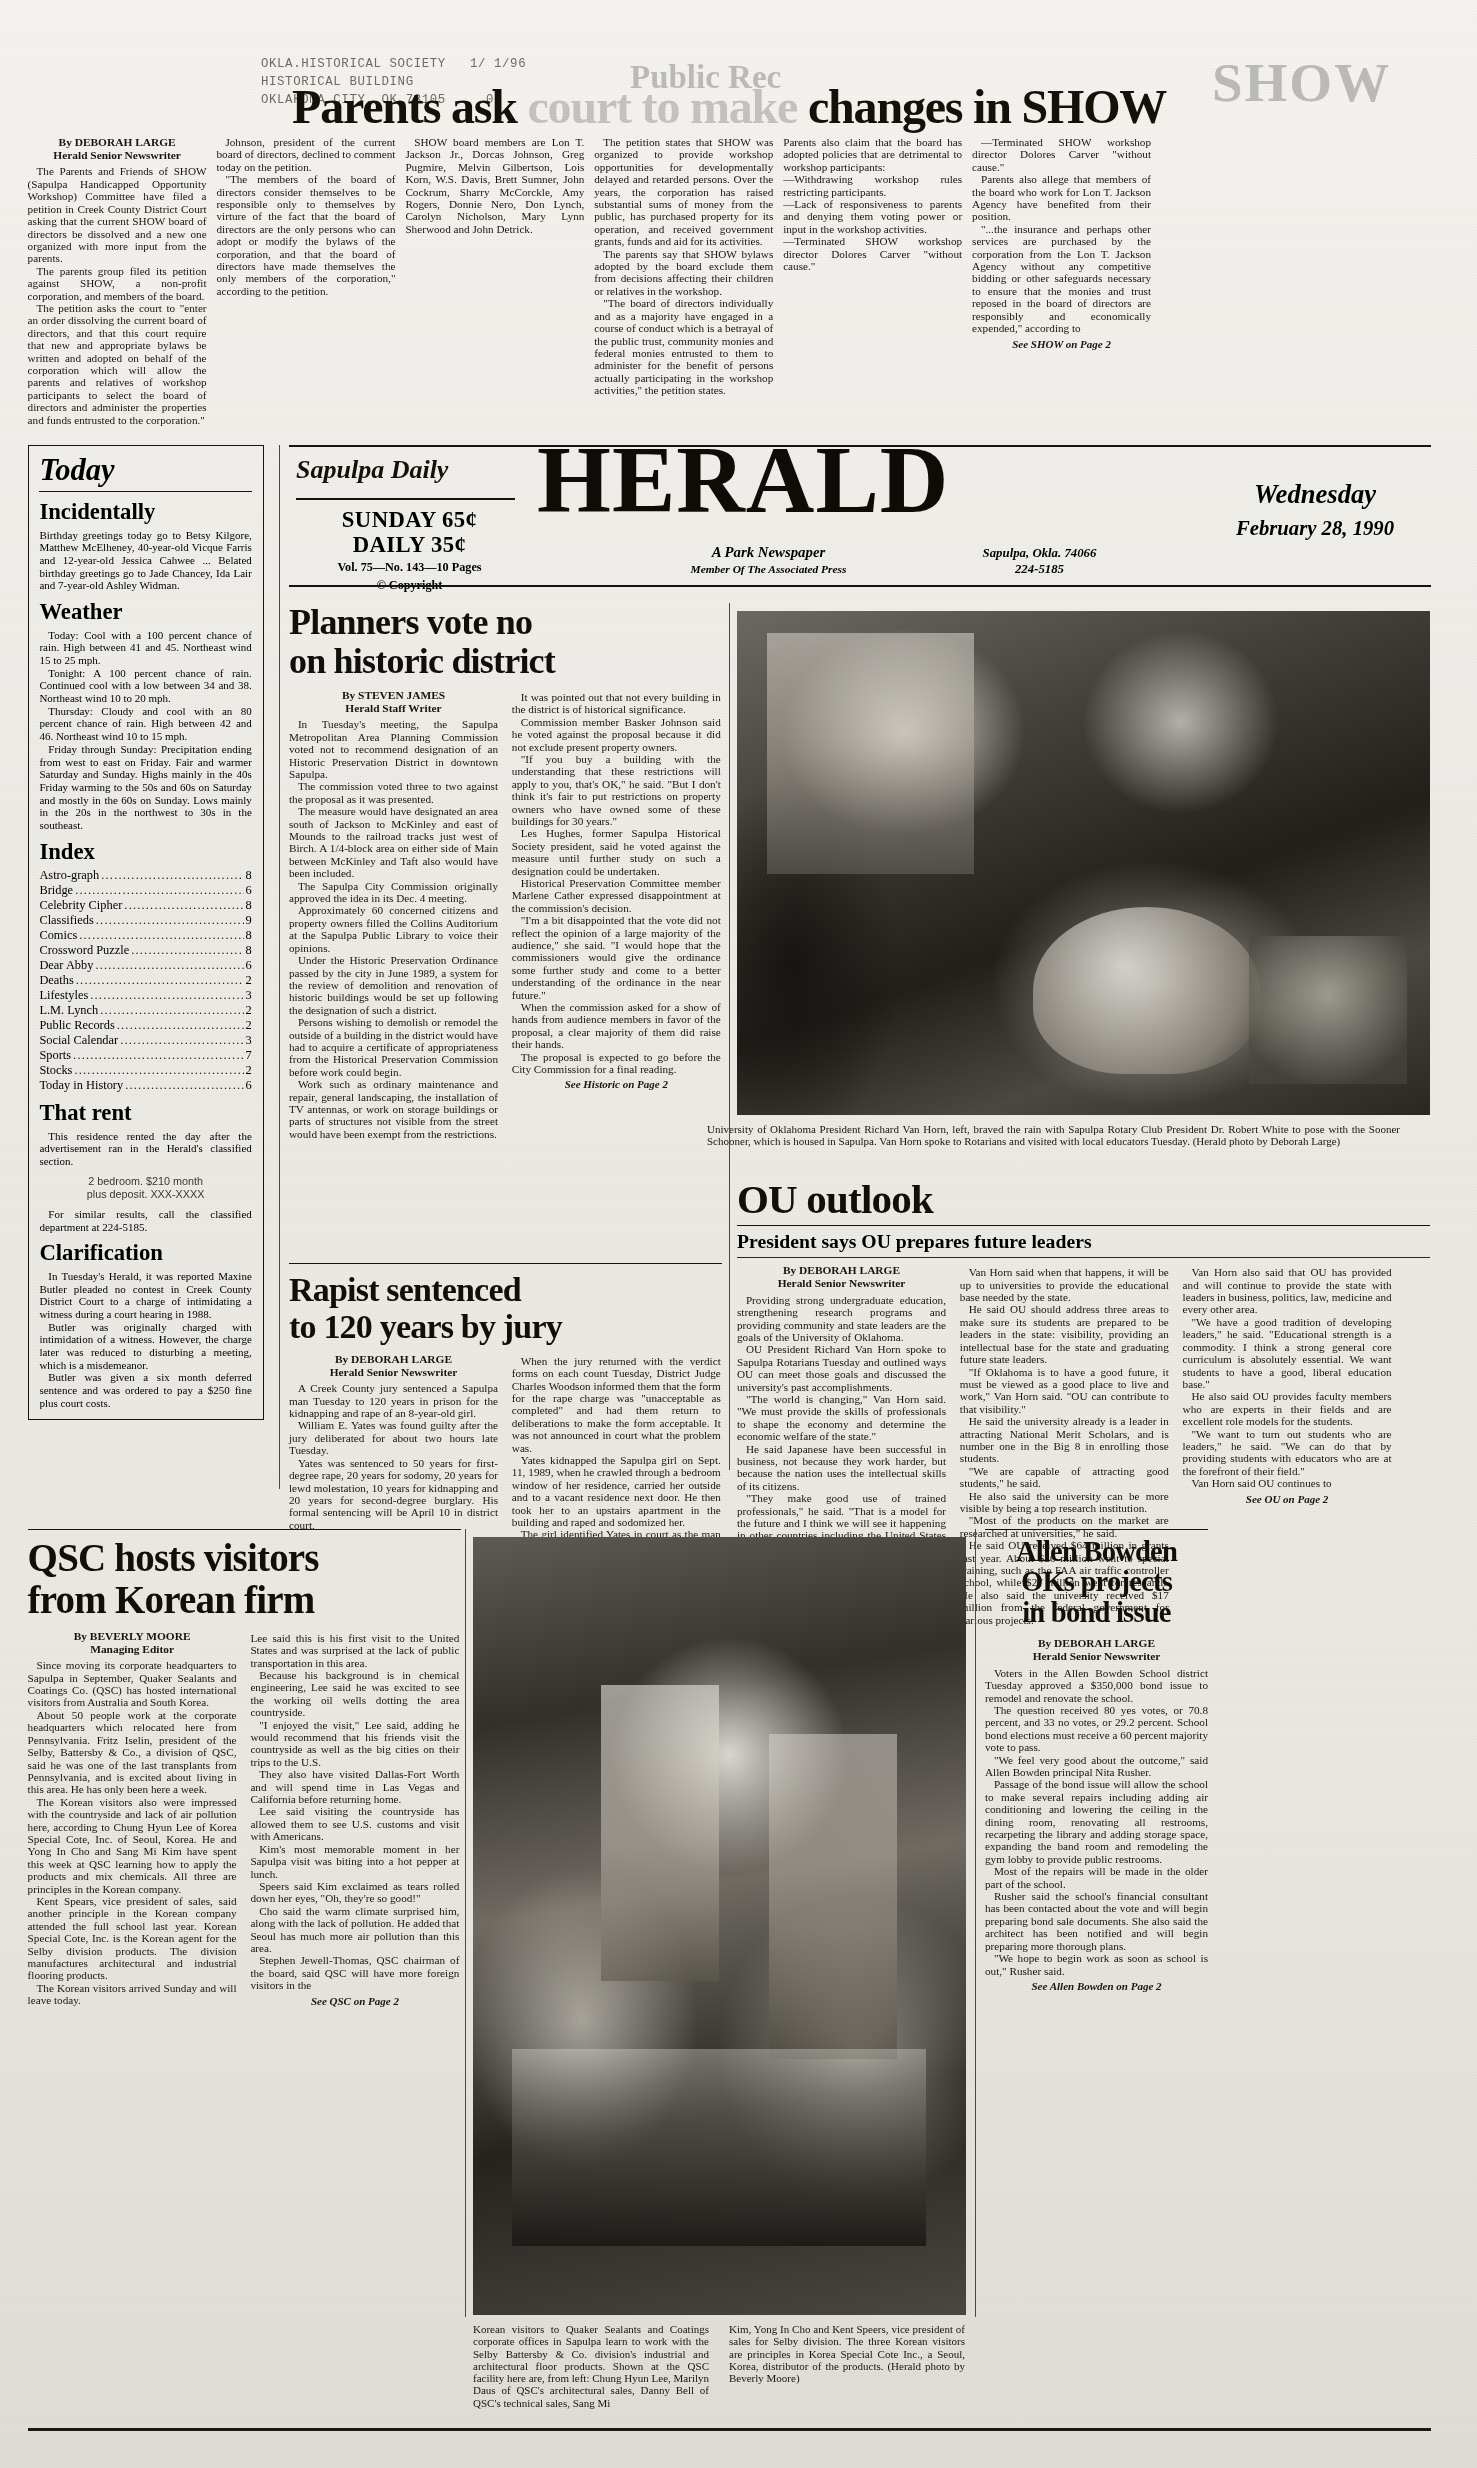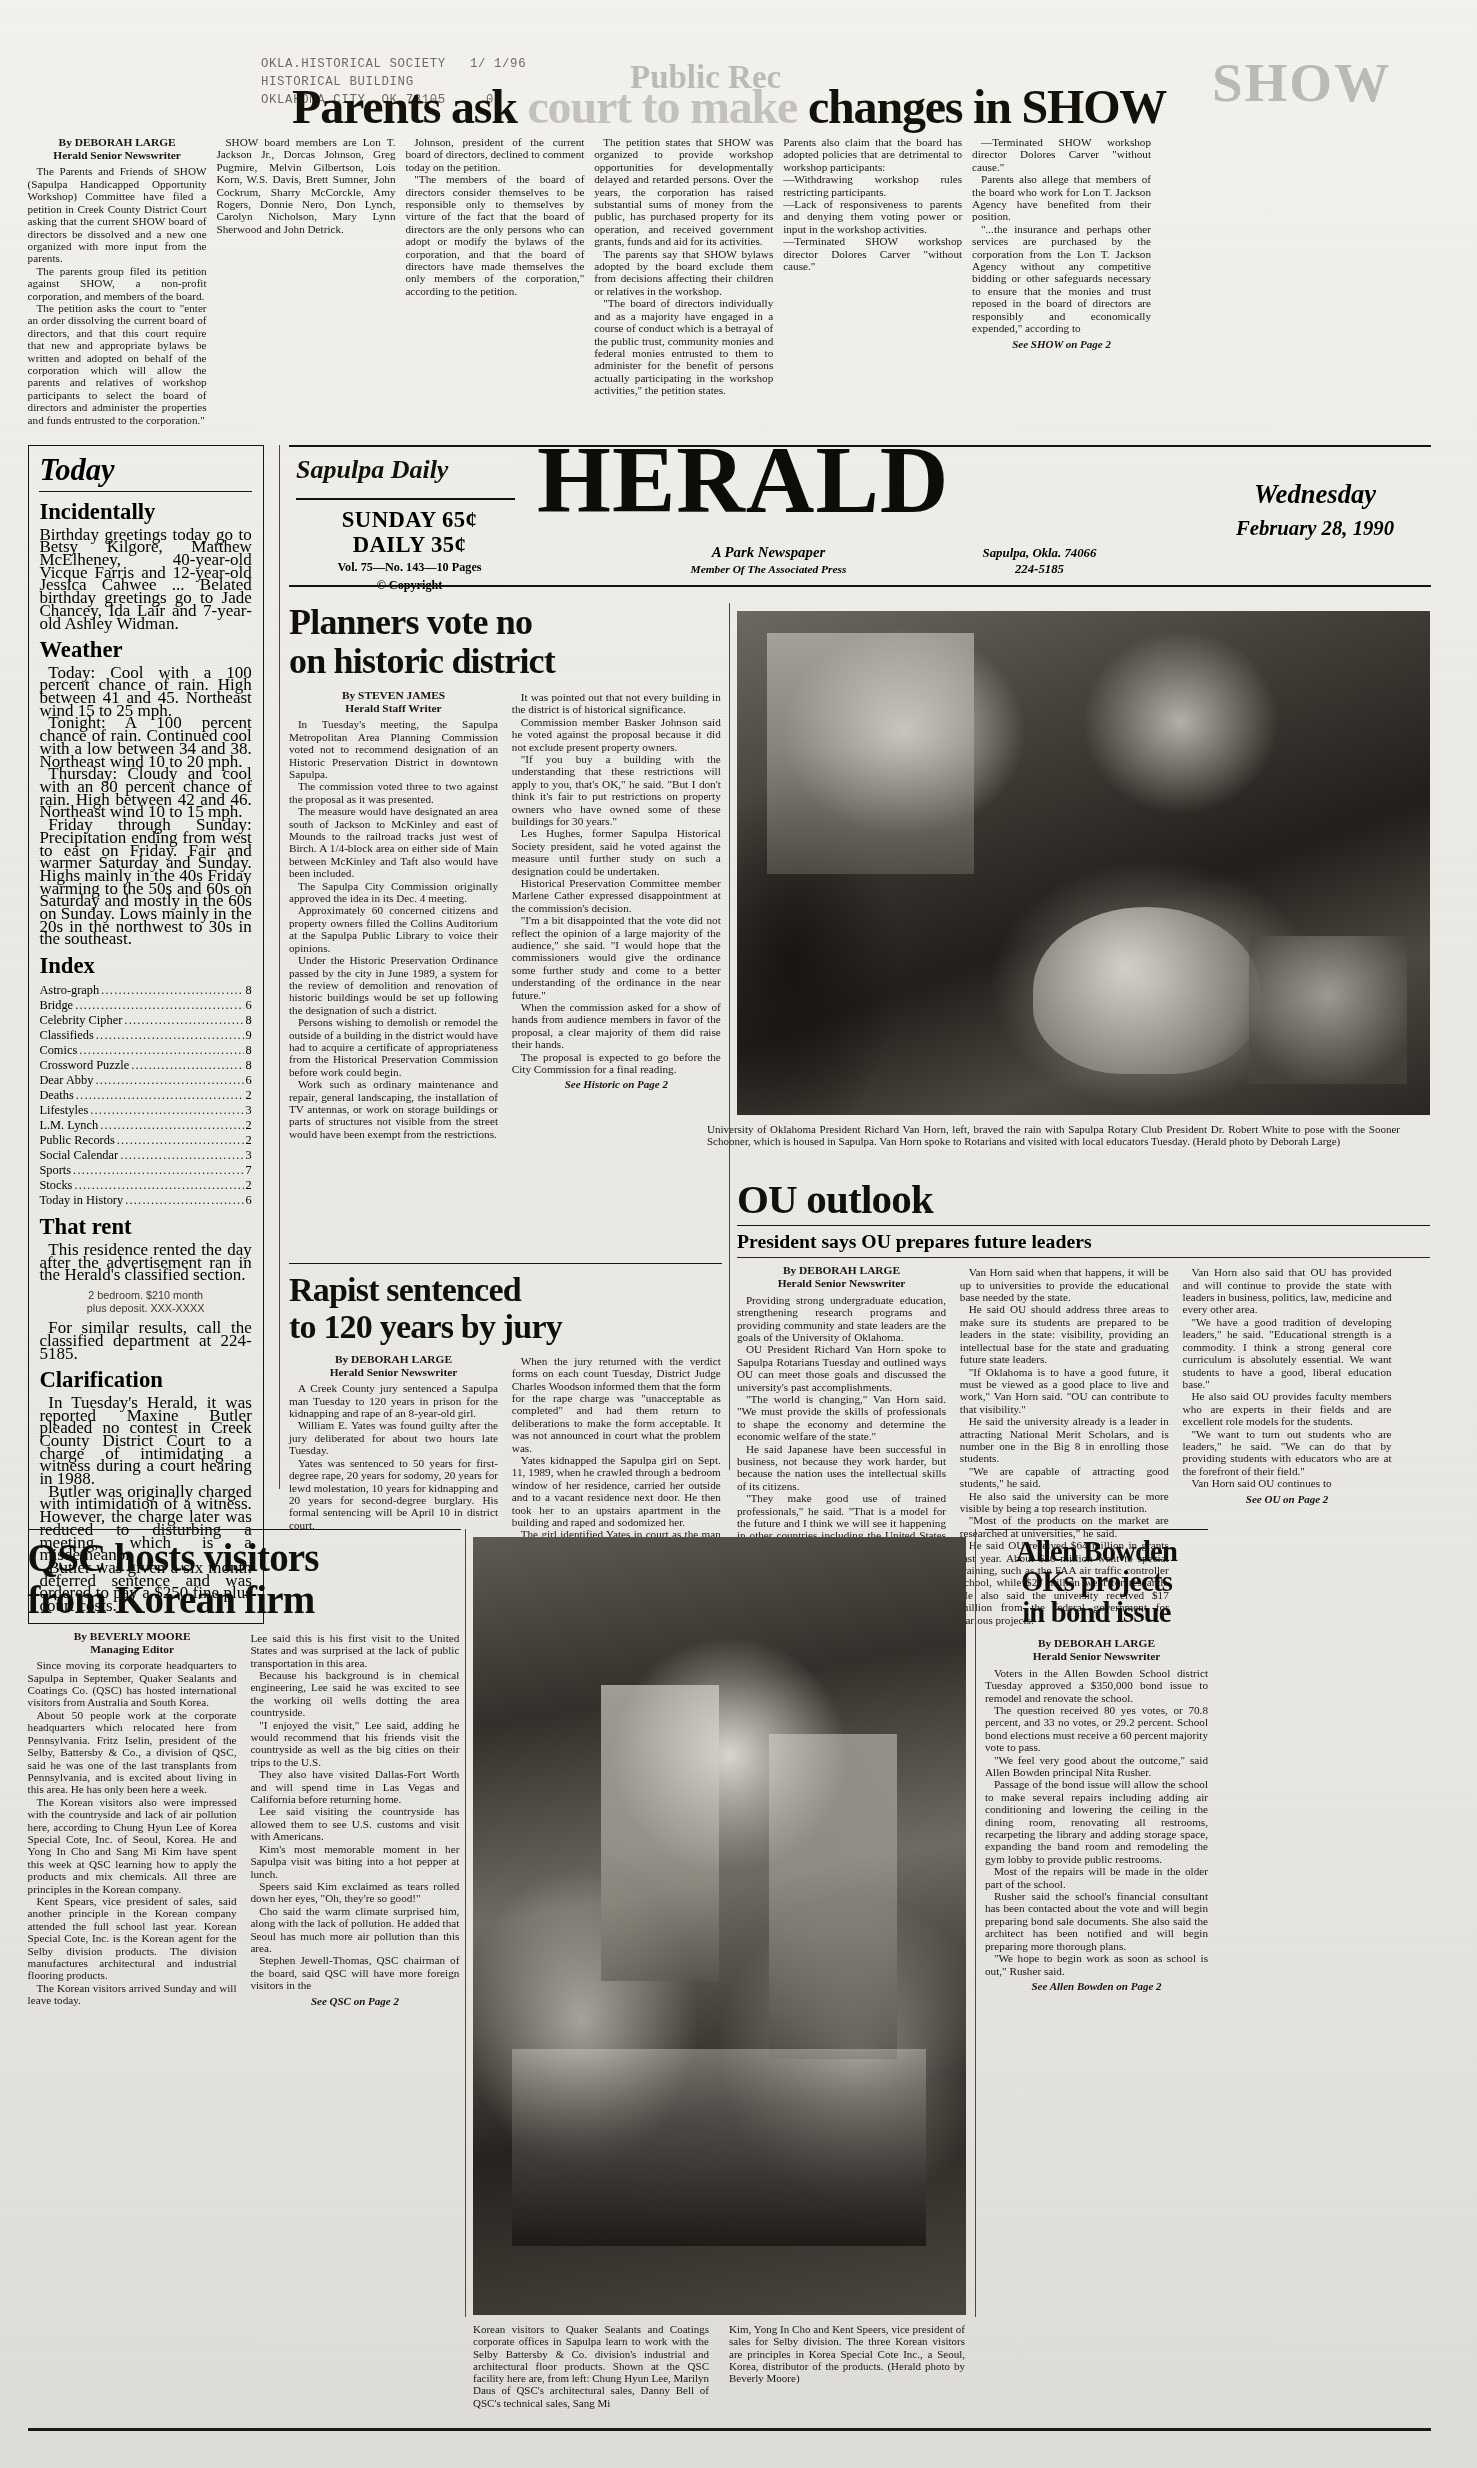--- a/index.html
+++ b/index.html
@@ -56,21 +56,21 @@
   .mh-right{position:absolute;left:1197px;top:479px;width:236px;text-align:center;}
   .mh-right .wd{font-style:italic;font-weight:bold;font-size:26.6px;}
   .mh-right .dt{font-style:italic;font-weight:bold;font-size:20.7px;margin-top:6.9px;}
   .mh-rule-bot{position:absolute;left:289px;top:585px;width:1142px;border-top:2.4px solid #15140f;}
 
   
   .rail{position:absolute;left:27.6px;top:445px;width:236px;}
   .rail-box{border:1.6px solid #15140f;padding:7.9px 10.8px 9.9px 10.8px;}
   .rail h1{font-size:30.5px;line-height:32.5px;margin:0 0 4.9px 0;font-style:italic;font-weight:bold;}
   .rail h2{font-size:22.7px;line-height:24.6px;margin:7.9px 0 3.9px 0;font-weight:bold;}
-  .rail .sub{font-size:17px;line-height:12.7px;text-align:justify;}
+  .rail .sub{font-size:11px;line-height:12.7px;text-align:justify;}
   .idx{font-size:12.4px;line-height:15px;}
   .idx .row{display:flex;align-items:baseline;white-space:nowrap;}
   .idx .nm{flex:0 0 auto;}
   .idx .dots{flex:1 1 auto;overflow:hidden;letter-spacing:1.2px;margin:0 2px;color:#222;}
   .idx .pg{flex:0 0 auto;}
   .adbox{font-family:"Liberation Sans",sans-serif;font-size:10.8px;line-height:13.3px;
          text-align:center;margin:6.9px 0 6.9px 0;color:#3a382f;}
   .hl{font-weight:bold;color:#100f0a;letter-spacing:-0.8px;}
   .photo{background:#3a3833;position:relative;overflow:hidden;}
   .photo .ph-grad{position:absolute;inset:0;}
@@ -101,28 +101,28 @@
       <div class="tcol w2">
         <div class="byline col" style="white-space:pre-line;">By DEBORAH LARGE
 Herald Senior Newswriter</div>
         <div class="col">
             <p>The Parents and Friends of SHOW (Sapulpa Handicapped Opportunity Workshop) Committee have filed a petition in Creek County District Court asking that the current SHOW board of directors be dissolved and a new one organized with more input from the parents.</p>
         <p>The parents group filed its petition against SHOW, a non-profit corporation, and members of the board.</p>
         <p>The petition asks the court to "enter an order dissolving the current board of directors, and that this court require that new and appropriate bylaws be written and adopted on behalf of the corporation which will allow the parents and relatives of workshop participants to select the board of directors and administer the properties and funds entrusted to the corporation."</p>
           </div>
       </div>
       <div class="tcol w2">
+        <div class="col">
+          <p>Johnson, president of the current board of directors, declined to comment today on the petition.</p>
+          <p>"The members of the board of directors consider themselves to be responsible only to themselves by virture of the fact that the board of directors are the only persons who can adopt or modify the bylaws of the corporation, and that the board of directors have made themselves the only members of the corporation," according to the petition.</p>
+        </div>
+      </div>
+      <div class="tcol w2">
         <div class="col" style="padding-top:0px;">
           <p>SHOW board members are Lon T. Jackson Jr., Dorcas Johnson, Greg Pugmire, Melvin Gilbertson, Lois Korn, W.S. Davis, Brett Sumner, John Cockrum, Sharry McCorckle, Amy Rogers, Donnie Nero, Don Lynch, Carolyn Nicholson, Mary Lynn Sherwood and John Detrick.</p>
-        </div>
-      </div>
-      <div class="tcol w2">
-        <div class="col">
-          <p>Johnson, president of the current board of directors, declined to comment today on the petition.</p>
-          <p>"The members of the board of directors consider themselves to be responsible only to themselves by virture of the fact that the board of directors are the only persons who can adopt or modify the bylaws of the corporation, and that the board of directors have made themselves the only members of the corporation," according to the petition.</p>
         </div>
       </div>
       <div class="tcol w2">
         <div class="col">
           <p>The petition states that SHOW was organized to provide workshop opportunities for developmentally delayed and retarded persons. Over the years, the corporation has raised substantial sums of money from the public, has purchased property for its operation, and received government grants, funds and aid for its activities.</p>
           <p>The parents say that SHOW bylaws adopted by the board exclude them from decisions affecting their children or relatives in the workshop.</p>
           <p>"The board of directors individually and as a majority have engaged in a course of conduct which is a betrayal of the public trust, community monies and federal monies entrusted to them to administer for the benefit of persons actually participating in the workshop activities," the petition states.</p>
         </div>
       </div>
       <div class="tcol w2">

